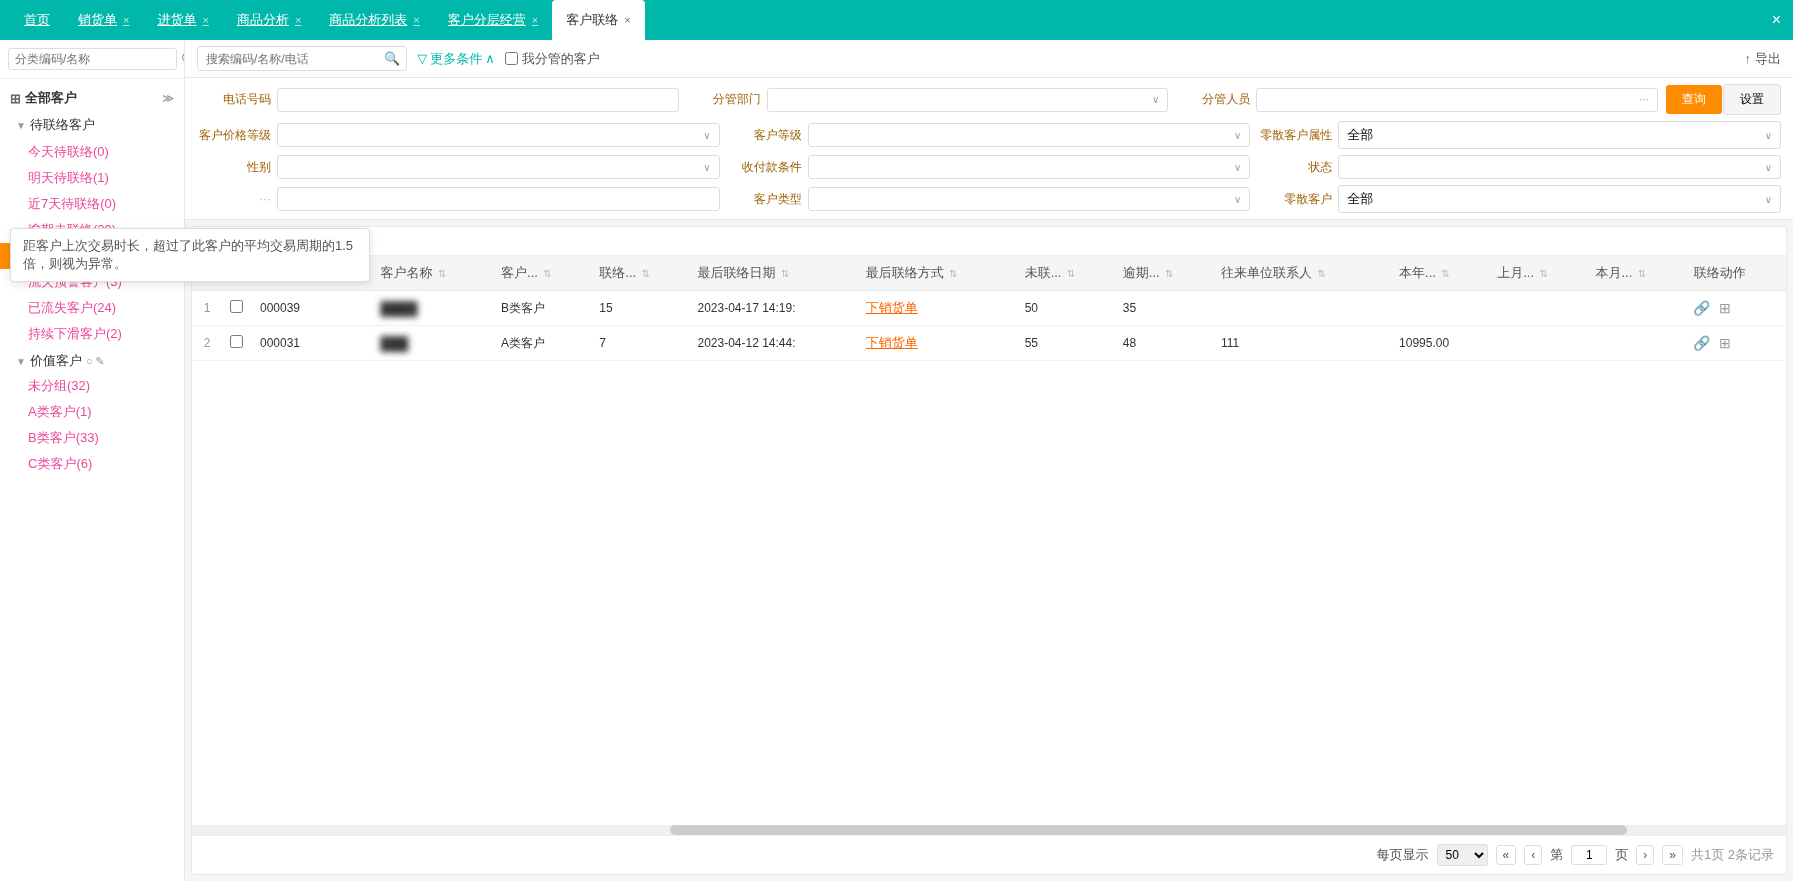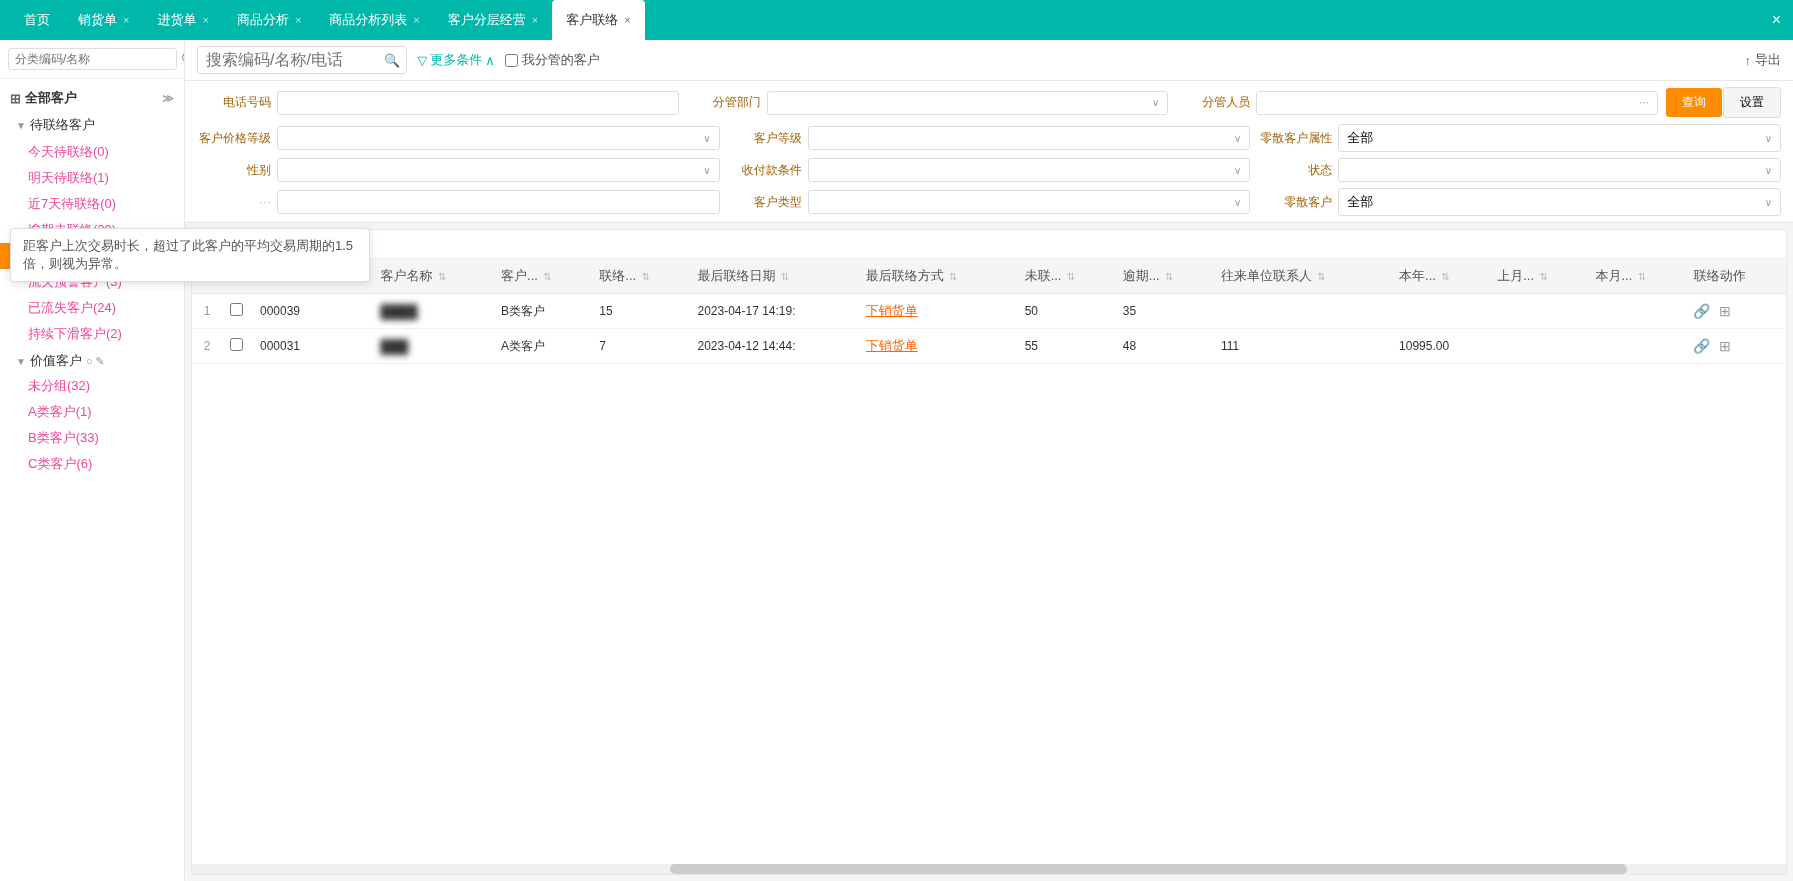--- a/index.html
+++ b/index.html
@@ -1,21 +1,21 @@
 <!DOCTYPE html>
 <html><head>
   <meta charset="utf-8">
   <style>
     * { box-sizing: border-box; margin: 0; padding: 0; font-family: "Microsoft YaHei", "PingFang SC", sans-serif; font-size: 13px; }
     body { background: #f5f5f5; overflow: hidden; width: 1793px; height: 881px; }
 
     
     .top-nav {
       display: flex; align-items: center; background: #00b8a9; height: 40px;
-      padding: 0 10px; color: white; position: relative;
+      padding: 0 10px; color: white; position: relative; text-decoration: underline;
     }
     .top-nav .nav-item {
       padding: 0 14px; height: 40px; display: flex; align-items: center;
       cursor: pointer; font-size: 13px; color: white; white-space: nowrap;
     }
     .top-nav .nav-item.active {
       background: white; color: #333; border-radius: 4px 4px 0 0;
     }
     .top-nav .nav-item .close-x {
       margin-left: 6px; opacity: 0.7; font-size: 11px;
@@ -76,21 +76,21 @@
 
     
     .content-area { flex: 1; display: flex; flex-direction: column; background: #f5f5f5; overflow: hidden; }
 
     
     .filter-bar {
       background: white; padding: 6px 12px; display: flex; align-items: center;
       border-bottom: 1px solid #e8e8e8; gap: 10px; flex-wrap: wrap;
     }
     .filter-search-wrap { display: flex; align-items: center; border: 1px solid #ddd; border-radius: 3px; overflow: hidden; }
-    .filter-search-wrap input { border: none; outline: none; padding: 4px 8px; font-size: 16px; width: 180px; }
+    .filter-search-wrap input { border: none; outline: none; padding: 4px 8px; font-size: 12px; width: 180px; }
     .filter-search-wrap .search-btn { background: none; border: none; padding: 4px 6px; cursor: pointer; color: #666; }
 
     .more-conditions {
       display: flex; align-items: center; color: #00b8a9; cursor: pointer; font-size: 12px; gap: 3px;
     }
     .my-customers { display: flex; align-items: center; gap: 4px; font-size: 12px; color: #555; cursor: pointer; }
     .my-customers input[type=checkbox] { cursor: pointer; }
     .export-btn {
       margin-left: auto; display: flex; align-items: center; gap: 4px;
       color: #555; cursor: pointer; font-size: 12px;
@@ -530,16 +530,32 @@
               </td>
             </tr>
           </tbody>
         </table>
       </div>
 
       <div class="scroll-bottom">
         <div class="scroll-thumb"></div>
       </div>
 
+      <div class="pagination">
+        <span>每页显示</span>
+        <select class="page-size-select">
+          <option>50</option>
+          <option>20</option>
+          <option>100</option>
+        </select>
+        <button class="page-btn">«</button>
+        <button class="page-btn">‹</button>
+        <span>第</span>
+        <input type="text" class="page-input" value="1" style="">
+        <span>页</span>
+        <button class="page-btn">›</button>
+        <button class="page-btn">»</button>
+        <span class="total-records">共1页 2条记录</span>
+      </div>
     </div>
 
   </div>
 </div>
 
 </body></html>

